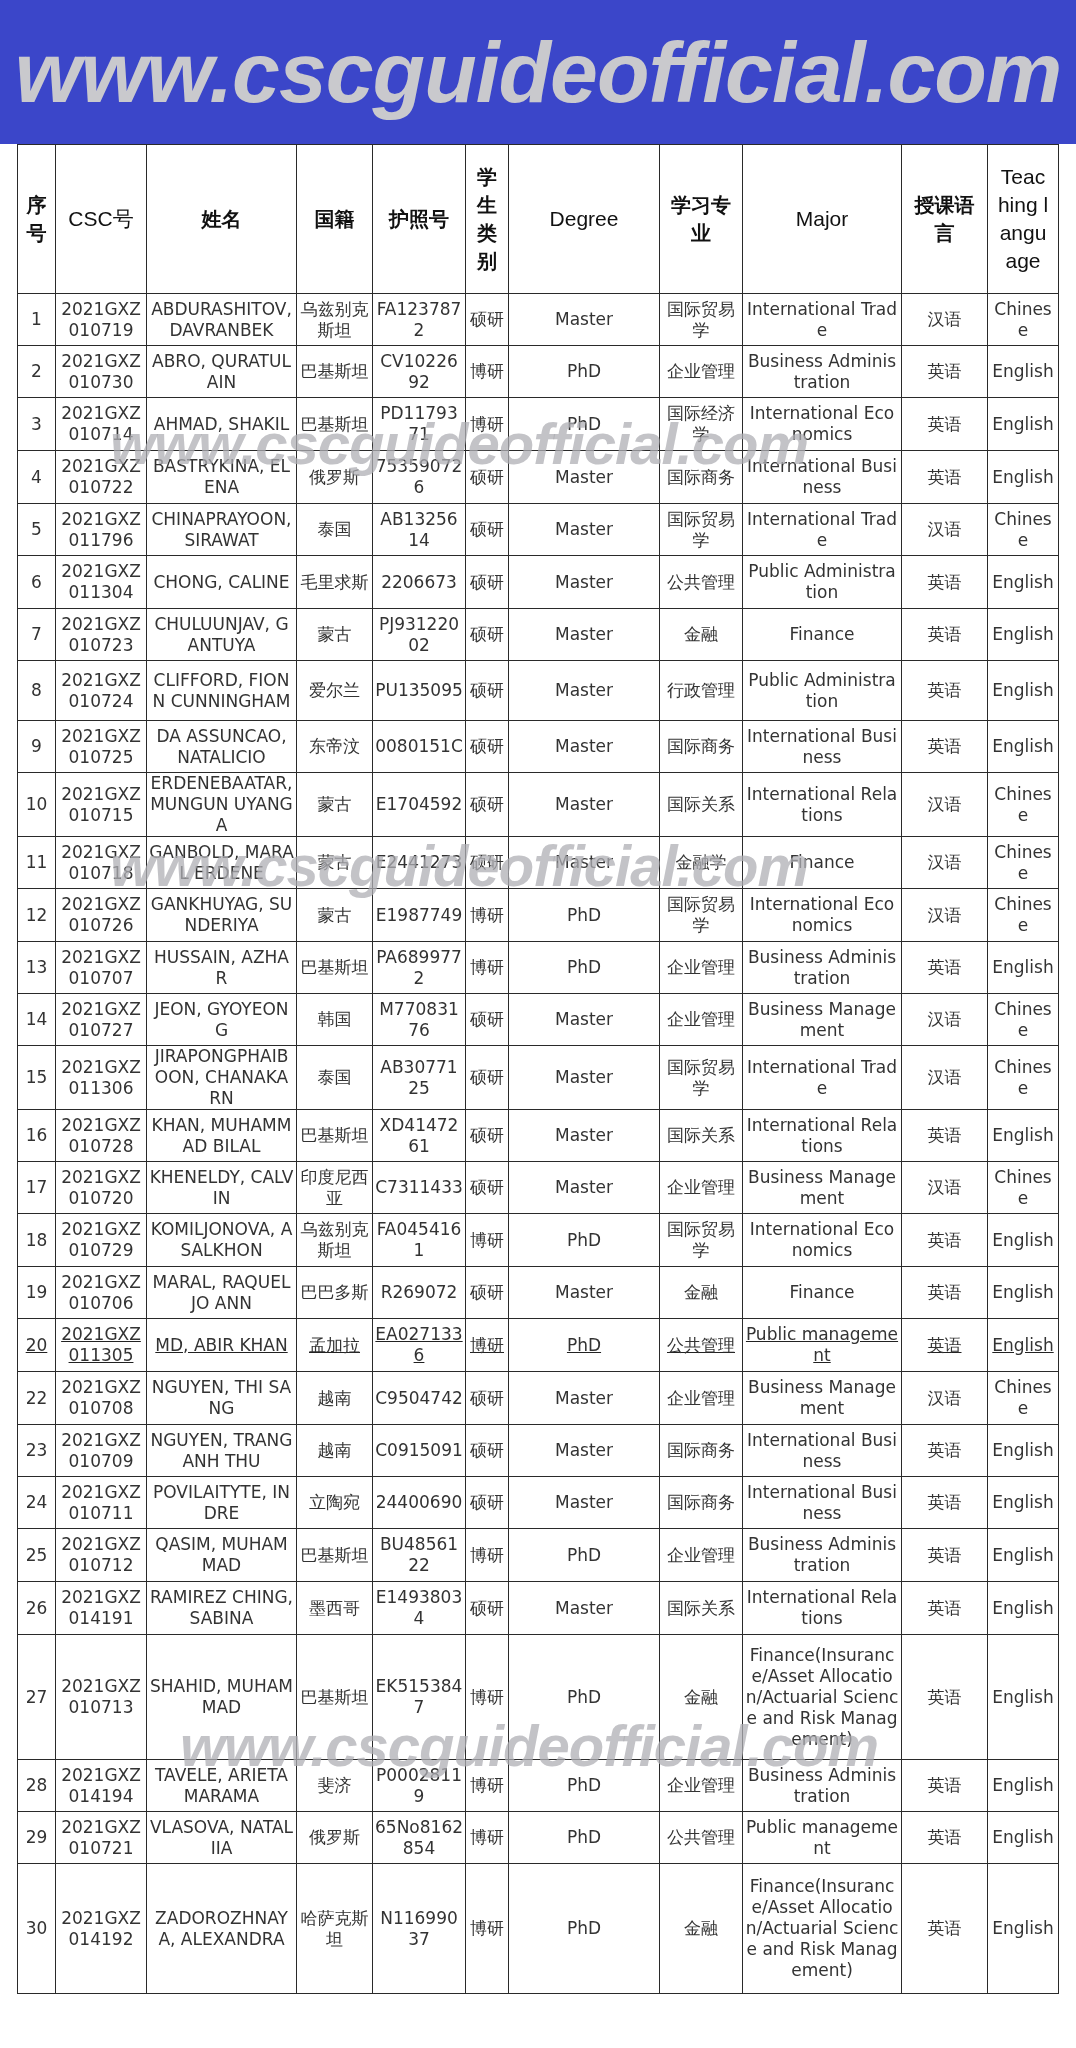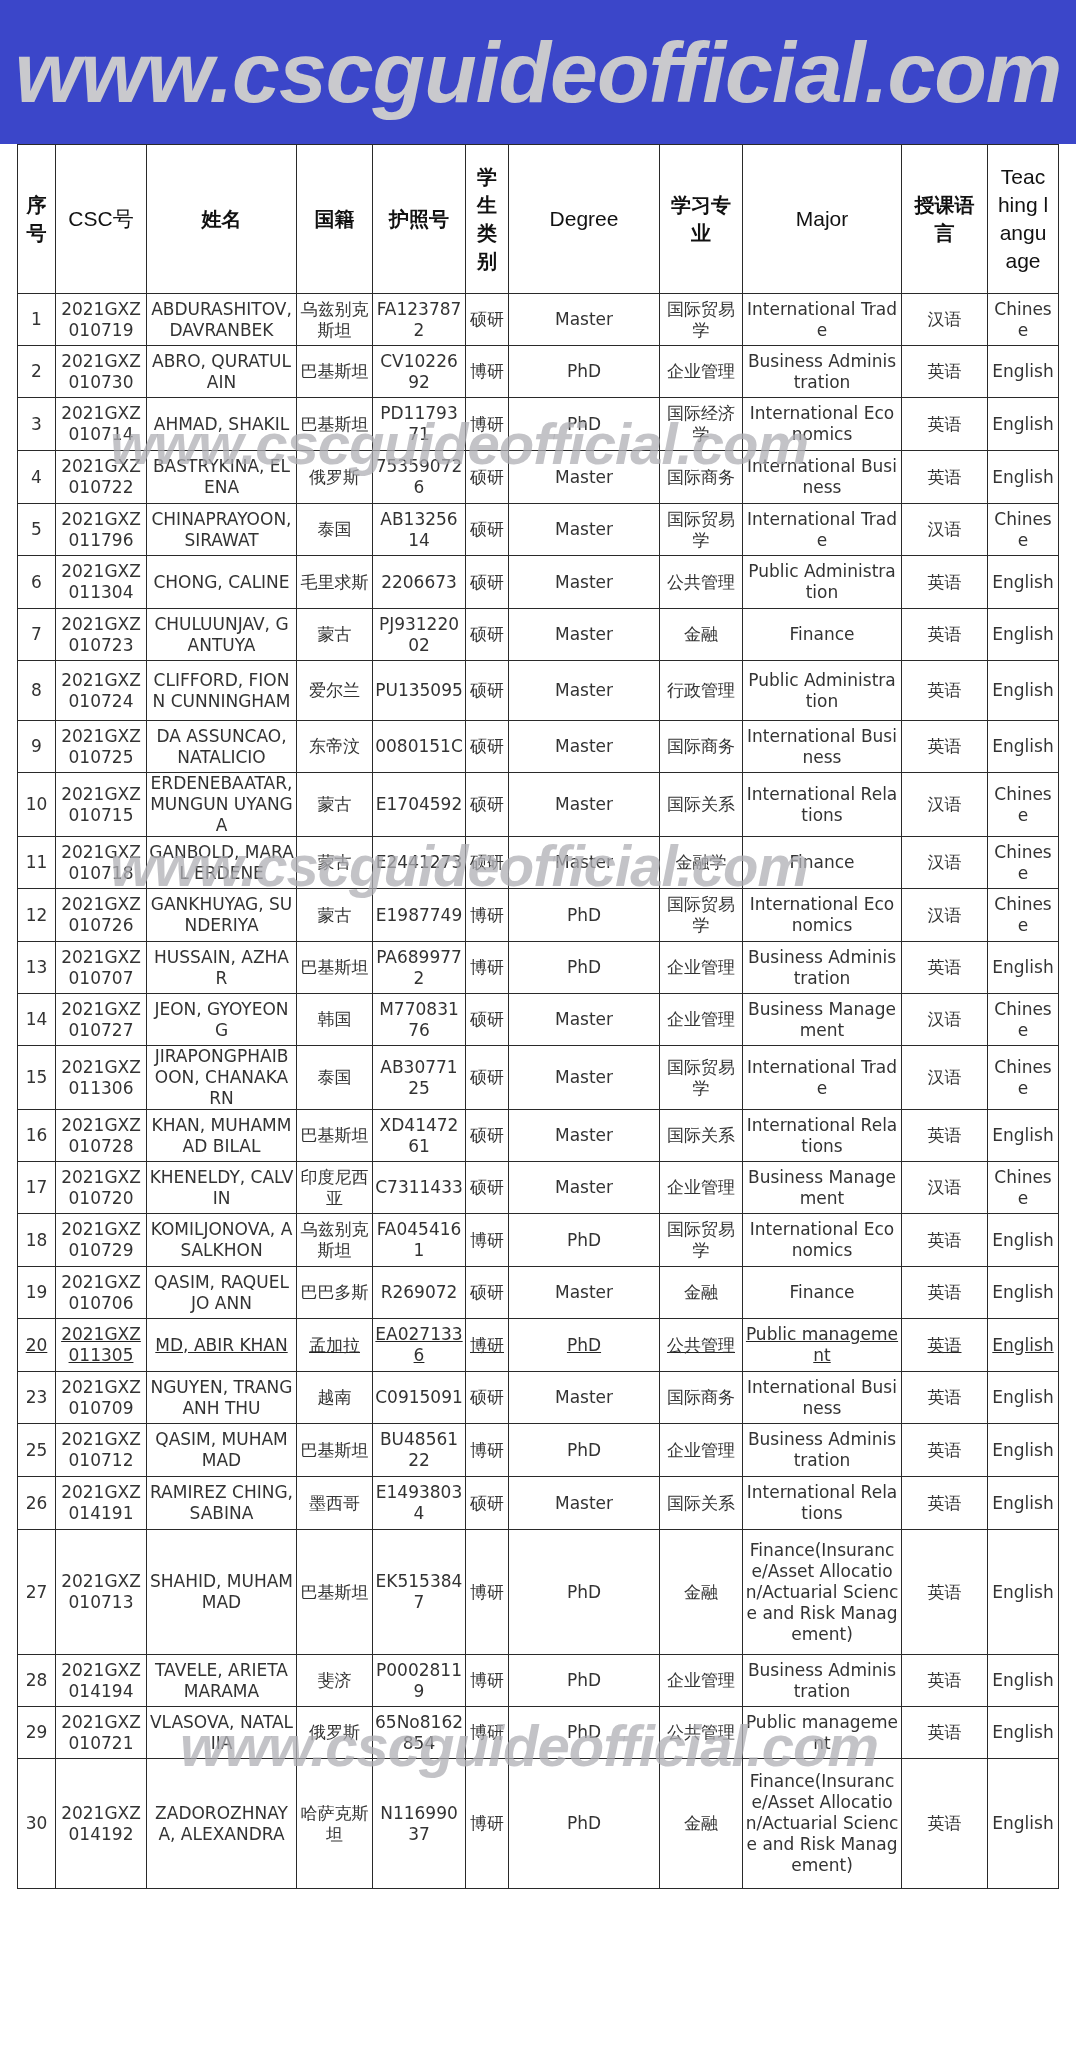--- a/index.html
+++ b/index.html
@@ -286,21 +286,21 @@
         <td>博研</td>
         <td>PhD</td>
         <td>国际贸易学</td>
         <td>International Economics</td>
         <td>英语</td>
         <td>English</td>
       </tr>
       <tr style="height: 52px;">
         <td>19</td>
         <td>2021GXZ010706</td>
-        <td>QASIM, RAQUEL JO ANN</td>
+        <td>MARAL, RAQUEL JO ANN</td>
         <td>巴巴多斯</td>
         <td>R269072</td>
         <td>硕研</td>
         <td>Master</td>
         <td>金融</td>
         <td>Finance</td>
         <td>英语</td>
         <td>English</td>
       </tr>
       <tr style="height: 53px; text-decoration: underline;">
@@ -309,26 +309,52 @@
         <td>MD, ABIR KHAN</td>
         <td>孟加拉</td>
         <td>EA0271336</td>
         <td>博研</td>
         <td>PhD</td>
         <td>公共管理</td>
         <td>Public management</td>
         <td>英语</td>
         <td>English</td>
       </tr>
+      <tr style="height: 53px;">
+        <td>22</td>
+        <td>2021GXZ010708</td>
+        <td>NGUYEN, THI SANG</td>
+        <td>越南</td>
+        <td>C9504742</td>
+        <td>硕研</td>
+        <td>Master</td>
+        <td>企业管理</td>
+        <td>Business Management</td>
+        <td>汉语</td>
+        <td>Chinese</td>
+      </tr>
       <tr style="height: 52px;">
         <td>23</td>
         <td>2021GXZ010709</td>
         <td>NGUYEN, TRANG ANH THU</td>
         <td>越南</td>
         <td>C0915091</td>
+        <td>硕研</td>
+        <td>Master</td>
+        <td>国际商务</td>
+        <td>International Business</td>
+        <td>英语</td>
+        <td>English</td>
+      </tr>
+      <tr style="height: 52px;">
+        <td>24</td>
+        <td>2021GXZ010711</td>
+        <td>POVILAITYTE, INDRE</td>
+        <td>立陶宛</td>
+        <td>24400690</td>
         <td>硕研</td>
         <td>Master</td>
         <td>国际商务</td>
         <td>International Business</td>
         <td>英语</td>
         <td>English</td>
       </tr>
       <tr style="height: 53px;">
         <td>25</td>
         <td>2021GXZ010712</td>

